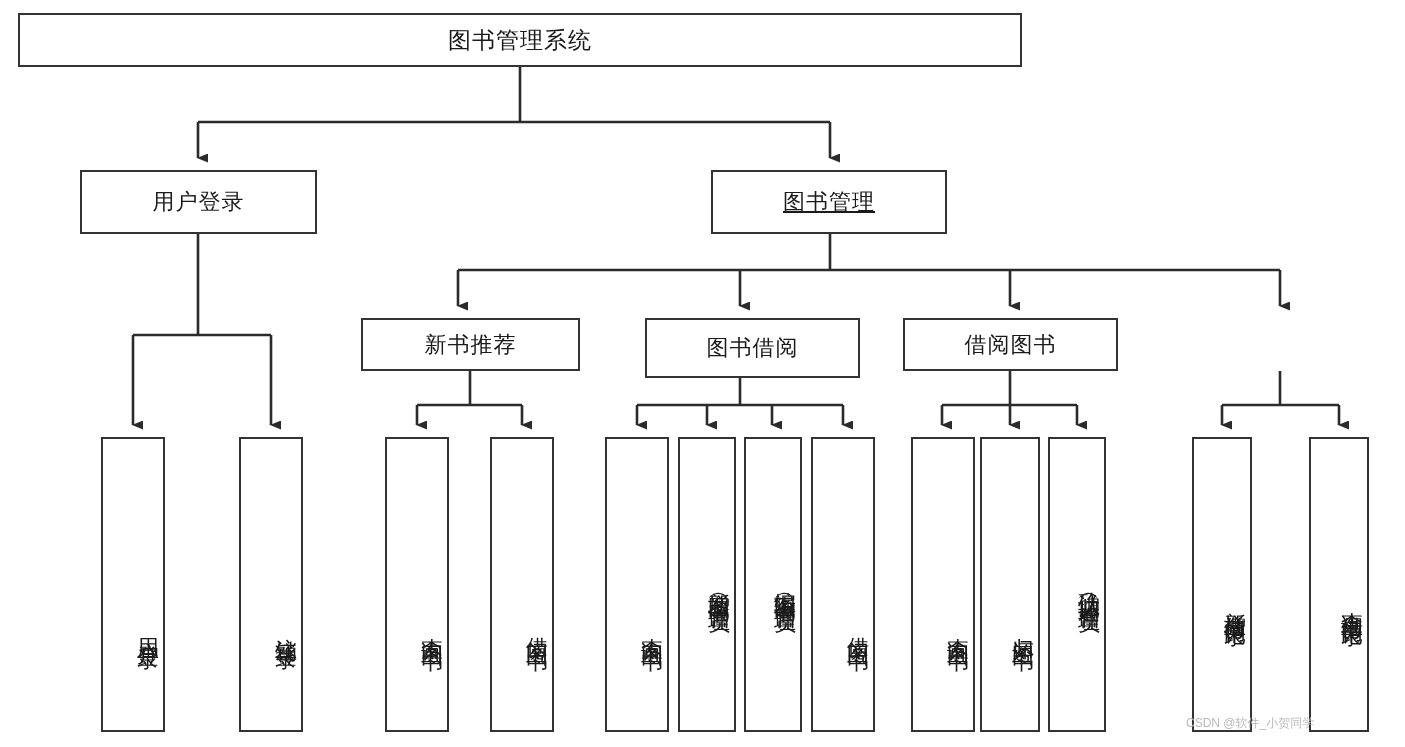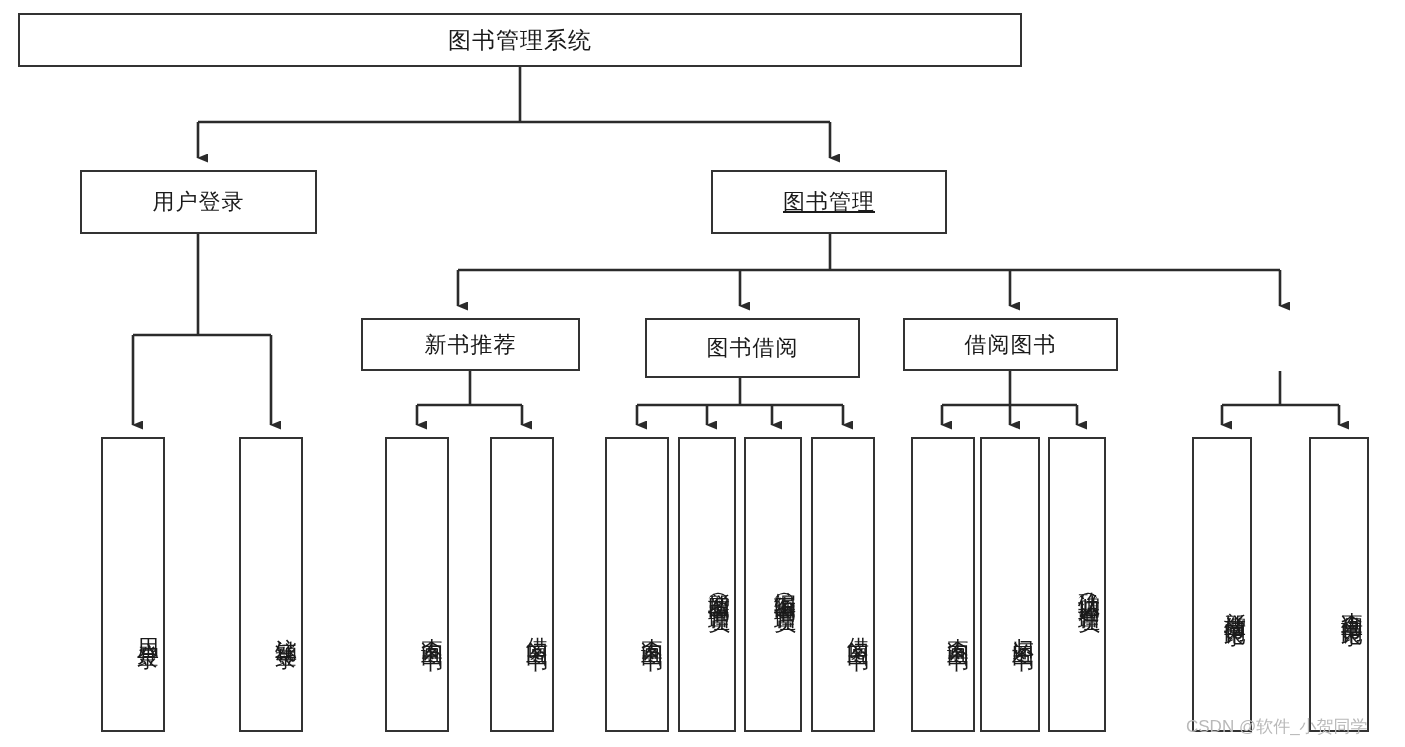--- a/index.html
+++ b/index.html
@@ -51,21 +51,21 @@
   .node.vert.tall-text {
     letter-spacing: 3px;
   }
   .node.root {
     font-size: 23px;
   }
   .watermark {
     position: absolute;
     left: 1186px;
     top: 715px;
-    font-size: 17px;
+    font-size: 12px;
     color: #b9b9b9;
     white-space: nowrap;
     letter-spacing: 0px;
   }
 </style>
 </head>
 <body>
 
 <div id="canvas">
 

